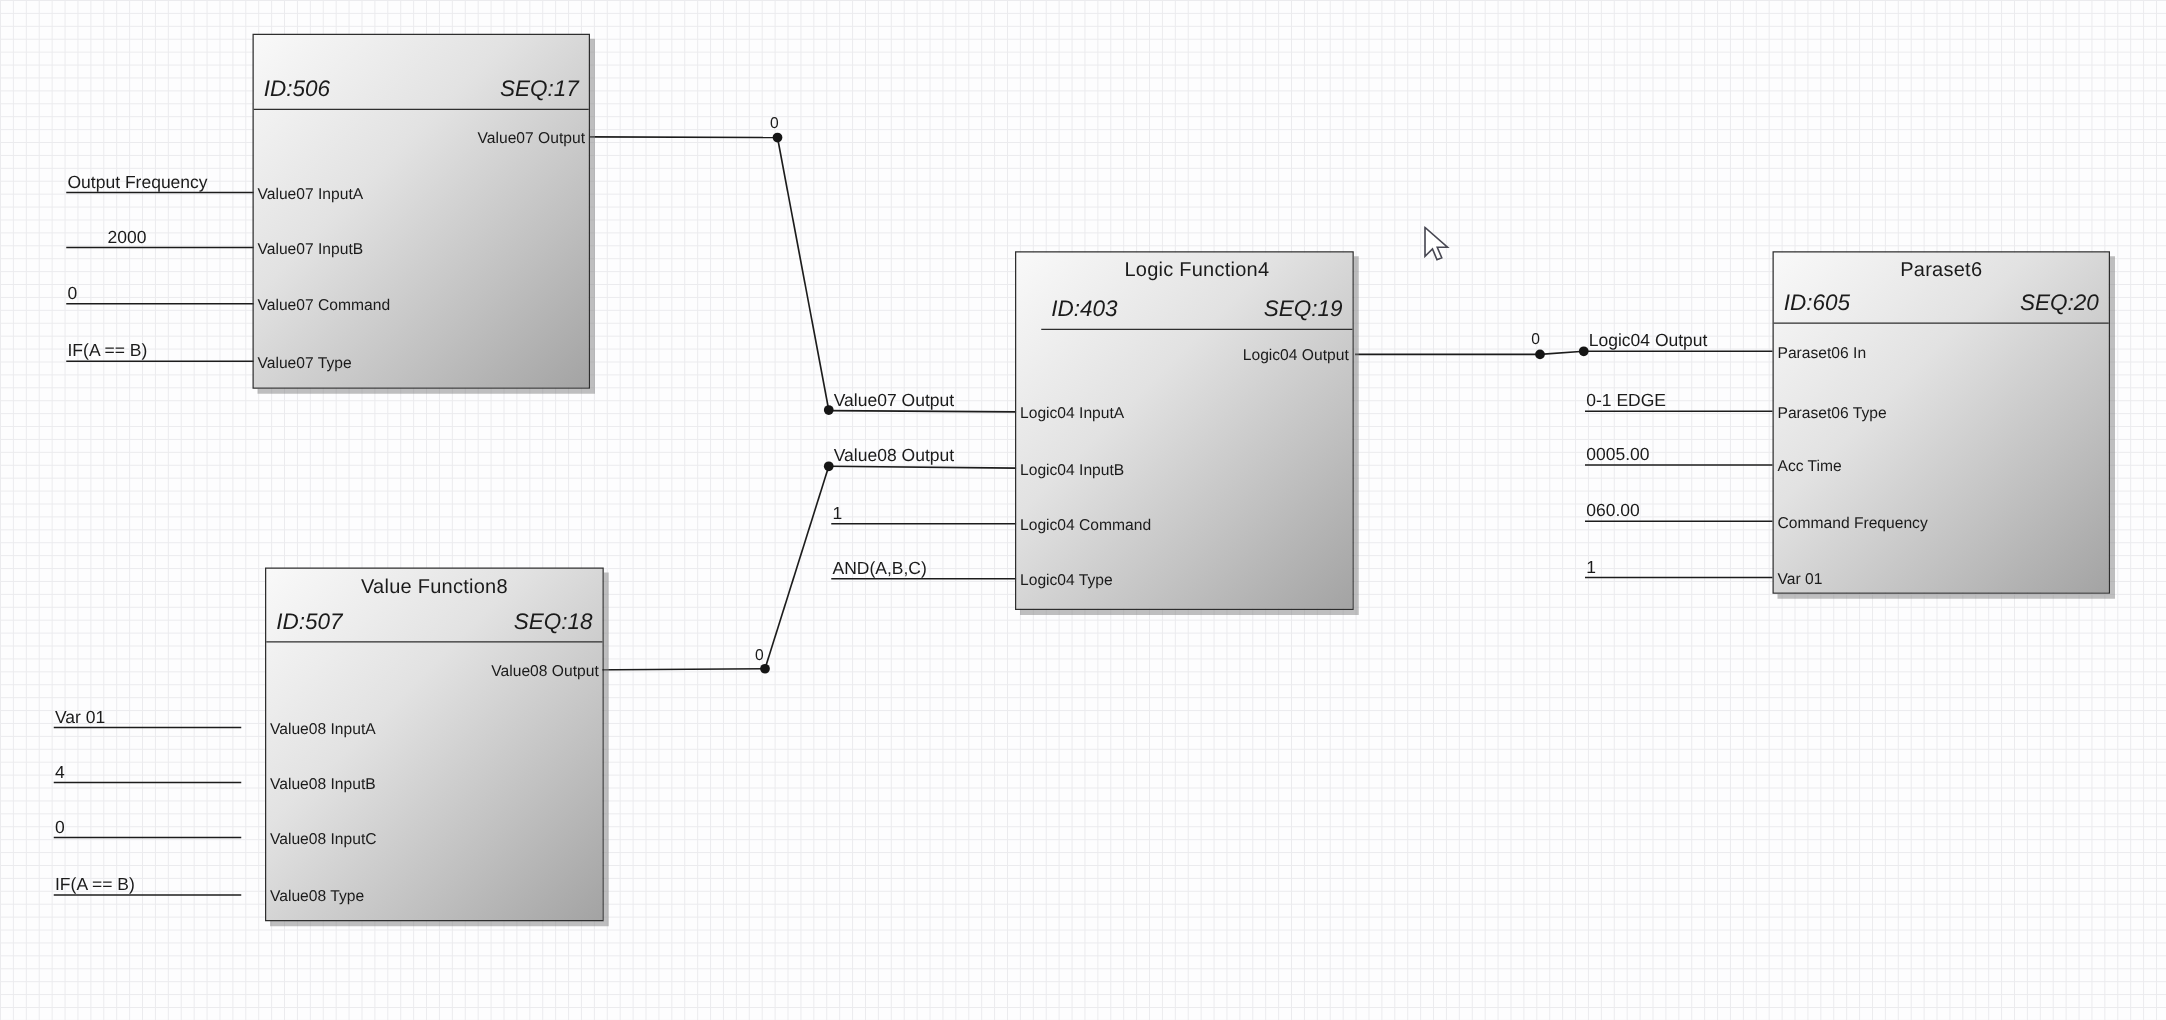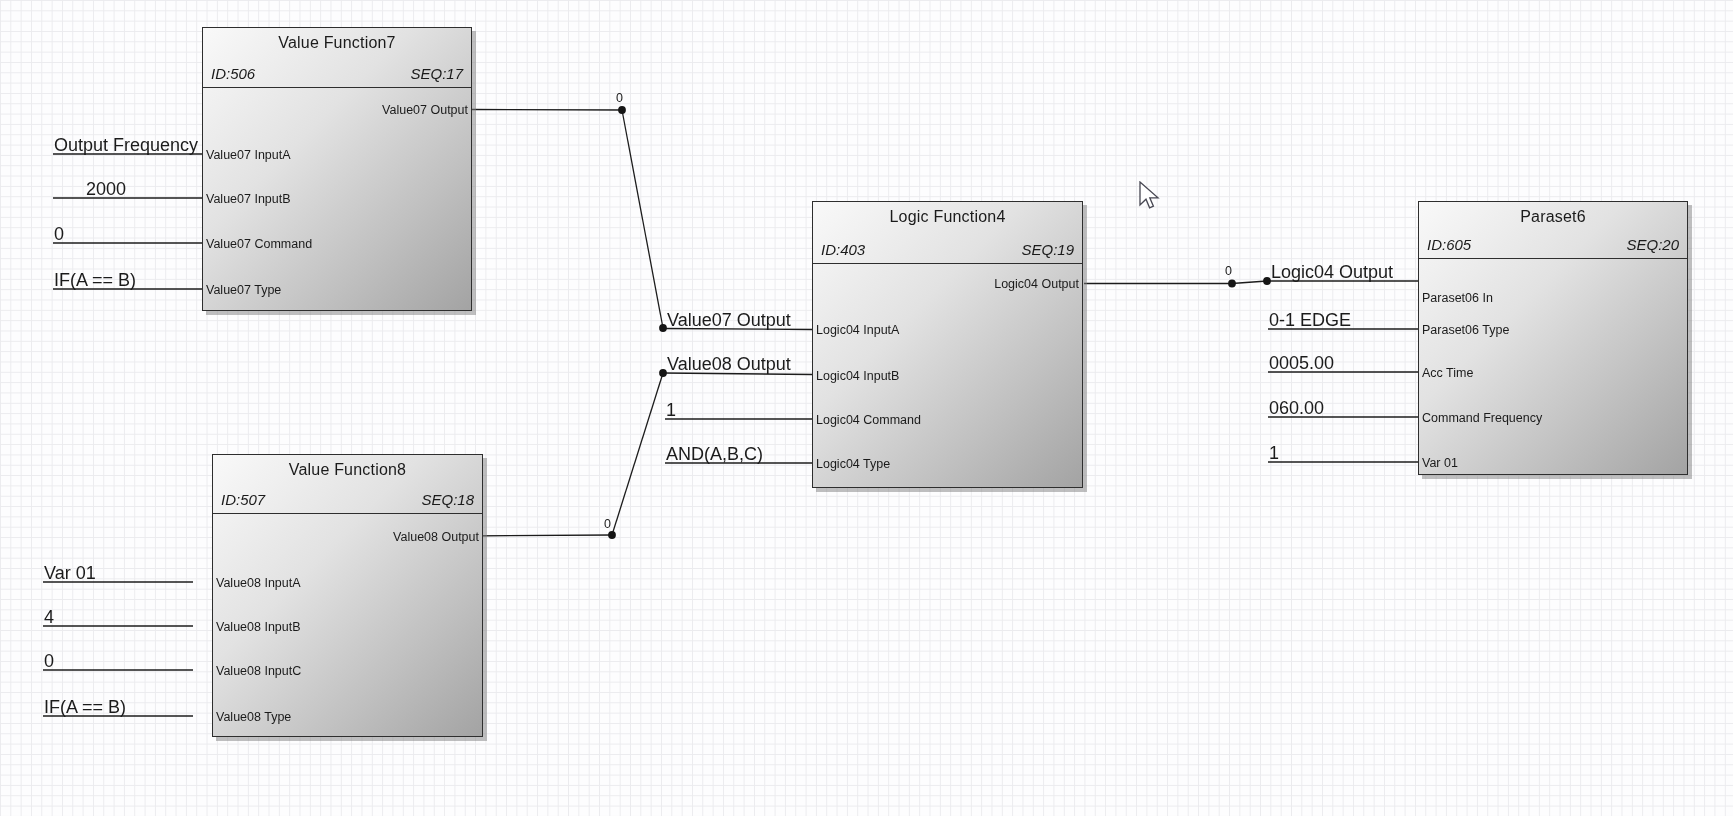--- a/index.html
+++ b/index.html
@@ -31,34 +31,34 @@
   .btitle{
     text-align:center;
     font-size:16px;
     padding-top:6px;
     letter-spacing:0.2px;
   }
   .bmeta{
     position:absolute;
     left:8px;right:8px;bottom:5px;
     display:flex;justify-content:space-between;
-    font-size:15px;font-style:italic;gap:27px;
+    font-size:18px;font-style:italic;gap:27px;
   }
   .port{
     position:absolute;
     height:17px;line-height:17px;
     font-size:12.5px;
     white-space:nowrap;
   }
   .port.in{left:3px;}
   .port.out{right:3px;text-align:right;}
   .flabel{
     position:absolute;
     height:16px;line-height:16px;
-    font-size:18px;
+    font-size:14px;
     white-space:nowrap;
   }
   .tap{
     position:absolute;
     height:15px;line-height:15px;
     font-size:12.5px;
     white-space:nowrap;
   }
   svg.wires{position:absolute;left:0;top:0;pointer-events:none;}
   #cursor{position:absolute;left:1139px;top:181px;}
@@ -106,21 +106,20 @@
       <circle cx="663" cy="328" r="3.9"></circle>
       <circle cx="612" cy="535" r="3.9"></circle>
       <circle cx="663" cy="373" r="3.9"></circle>
       <circle cx="1232" cy="283.5" r="3.9"></circle>
       <circle cx="1267" cy="281" r="3.9"></circle>
     </g>
   </svg>
 
   <div class="block" style="left:202px;top:27px;width:270px;height:284px;">
     <div class="bhead" style="height:60px;">
-      <div class="btitle">Value Function7</div>
       <div class="bmeta">
         <span>ID:506</span>
         <span>SEQ:17</span>
       </div>
     </div>
     <div class="port out" style="top:74px;">Value07 Output</div>
     <div class="port in" style="top:119px;">Value07 InputA</div>
     <div class="port in" style="top:163px;">Value07 InputB</div>
     <div class="port in" style="top:208px;">Value07 Command</div>
     <div class="port in" style="top:254px;">Value07 Type</div>
@@ -134,21 +133,21 @@
         <span>SEQ:18</span>
       </div>
     </div>
     <div class="port out" style="top:74px;">Value08 Output</div>
     <div class="port in" style="top:120px;">Value08 InputA</div>
     <div class="port in" style="top:164px;">Value08 InputB</div>
     <div class="port in" style="top:208px;">Value08 InputC</div>
     <div class="port in" style="top:254px;">Value08 Type</div>
   </div>
 
-  <div class="block" style="left:812px;top:201px;width:271px;height:287px;">
+  <div class="block" style="left:812px;top:201px;width:271px;height:287px;padding-left:20px;">
     <div class="bhead" style="height:62px;">
       <div class="btitle">Logic Function4</div>
       <div class="bmeta">
         <span>ID:403</span>
         <span>SEQ:19</span>
       </div>
     </div>
     <div class="port out" style="top:74px;">Logic04 Output</div>
     <div class="port in" style="top:120px;">Logic04 InputA</div>
     <div class="port in" style="top:166px;">Logic04 InputB</div>
@@ -157,21 +156,21 @@
   </div>
 
   <div class="block" style="left:1418px;top:201px;width:270px;height:274px;">
     <div class="bhead" style="height:57px;">
       <div class="btitle">Paraset6</div>
       <div class="bmeta">
         <span>ID:605</span>
         <span>SEQ:20</span>
       </div>
     </div>
-    <div class="port in" style="top:72px;margin-top:16px;">Paraset06 In</div>
+    <div class="port in" style="top:72px;">Paraset06 In</div>
     <div class="port in" style="top:120px;">Paraset06 Type</div>
     <div class="port in" style="top:163px;">Acc Time</div>
     <div class="port in" style="top:208px;">Command Frequency</div>
     <div class="port in" style="top:253px;">Var 01</div>
   </div>
 
   <div class="flabel" style="left:54px;top:137px;">Output Frequency</div>
   <div class="flabel" style="left:54px;top:181px;margin-left:32px;">2000</div>
   <div class="flabel" style="left:54px;top:226px;">0</div>
   <div class="flabel" style="left:54px;top:272px;">IF(A == B)</div>

